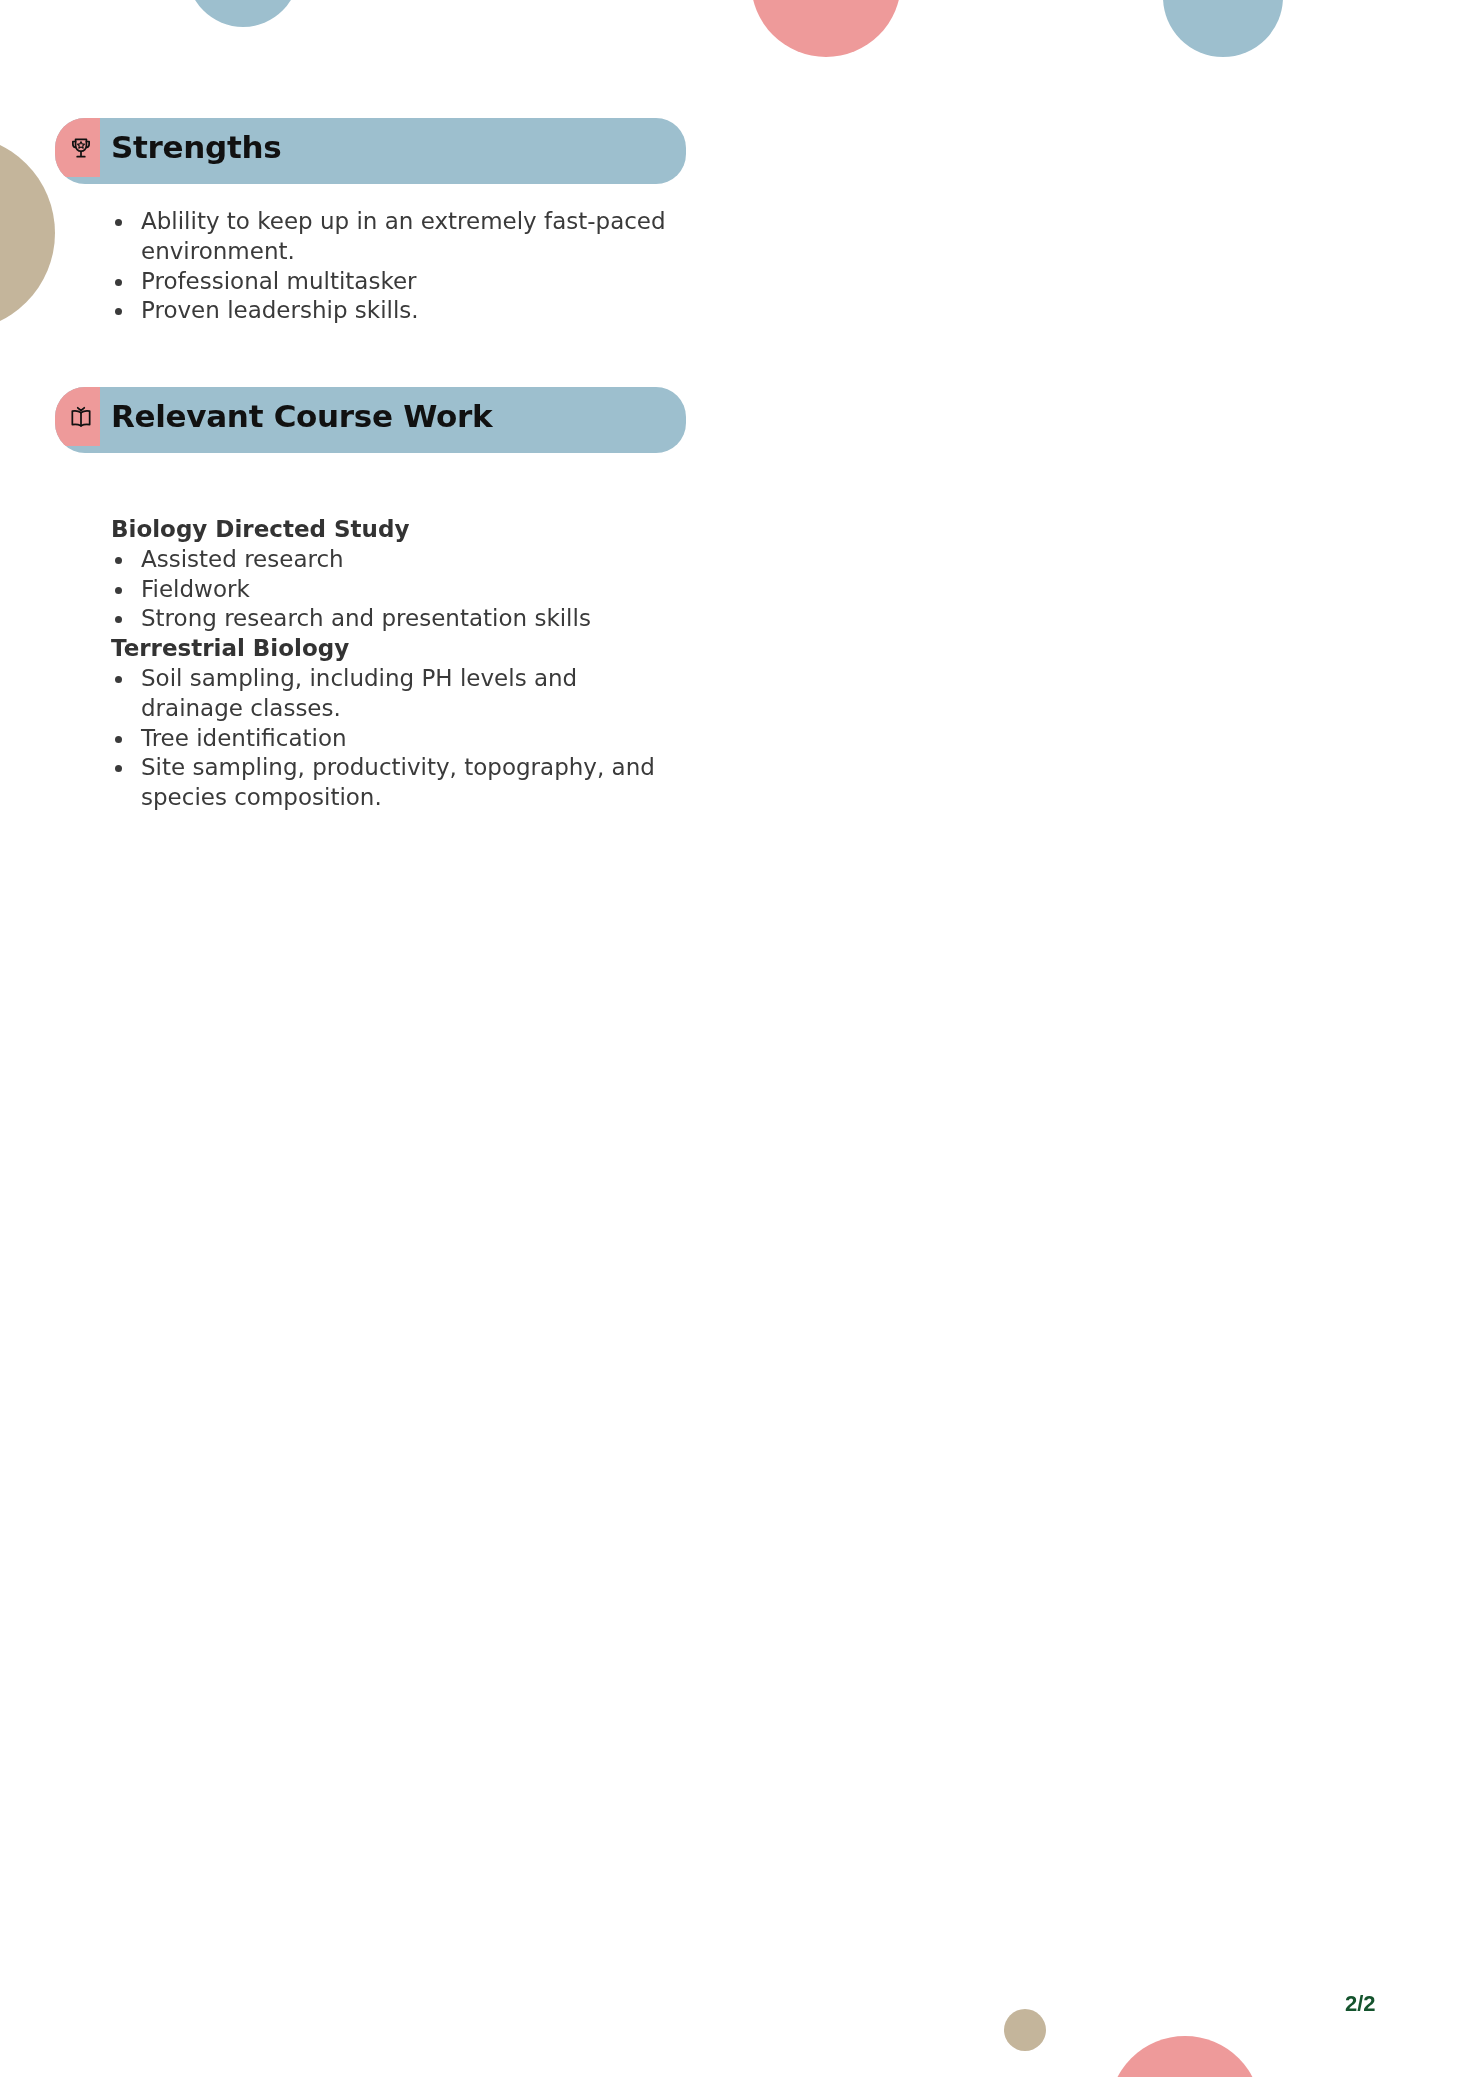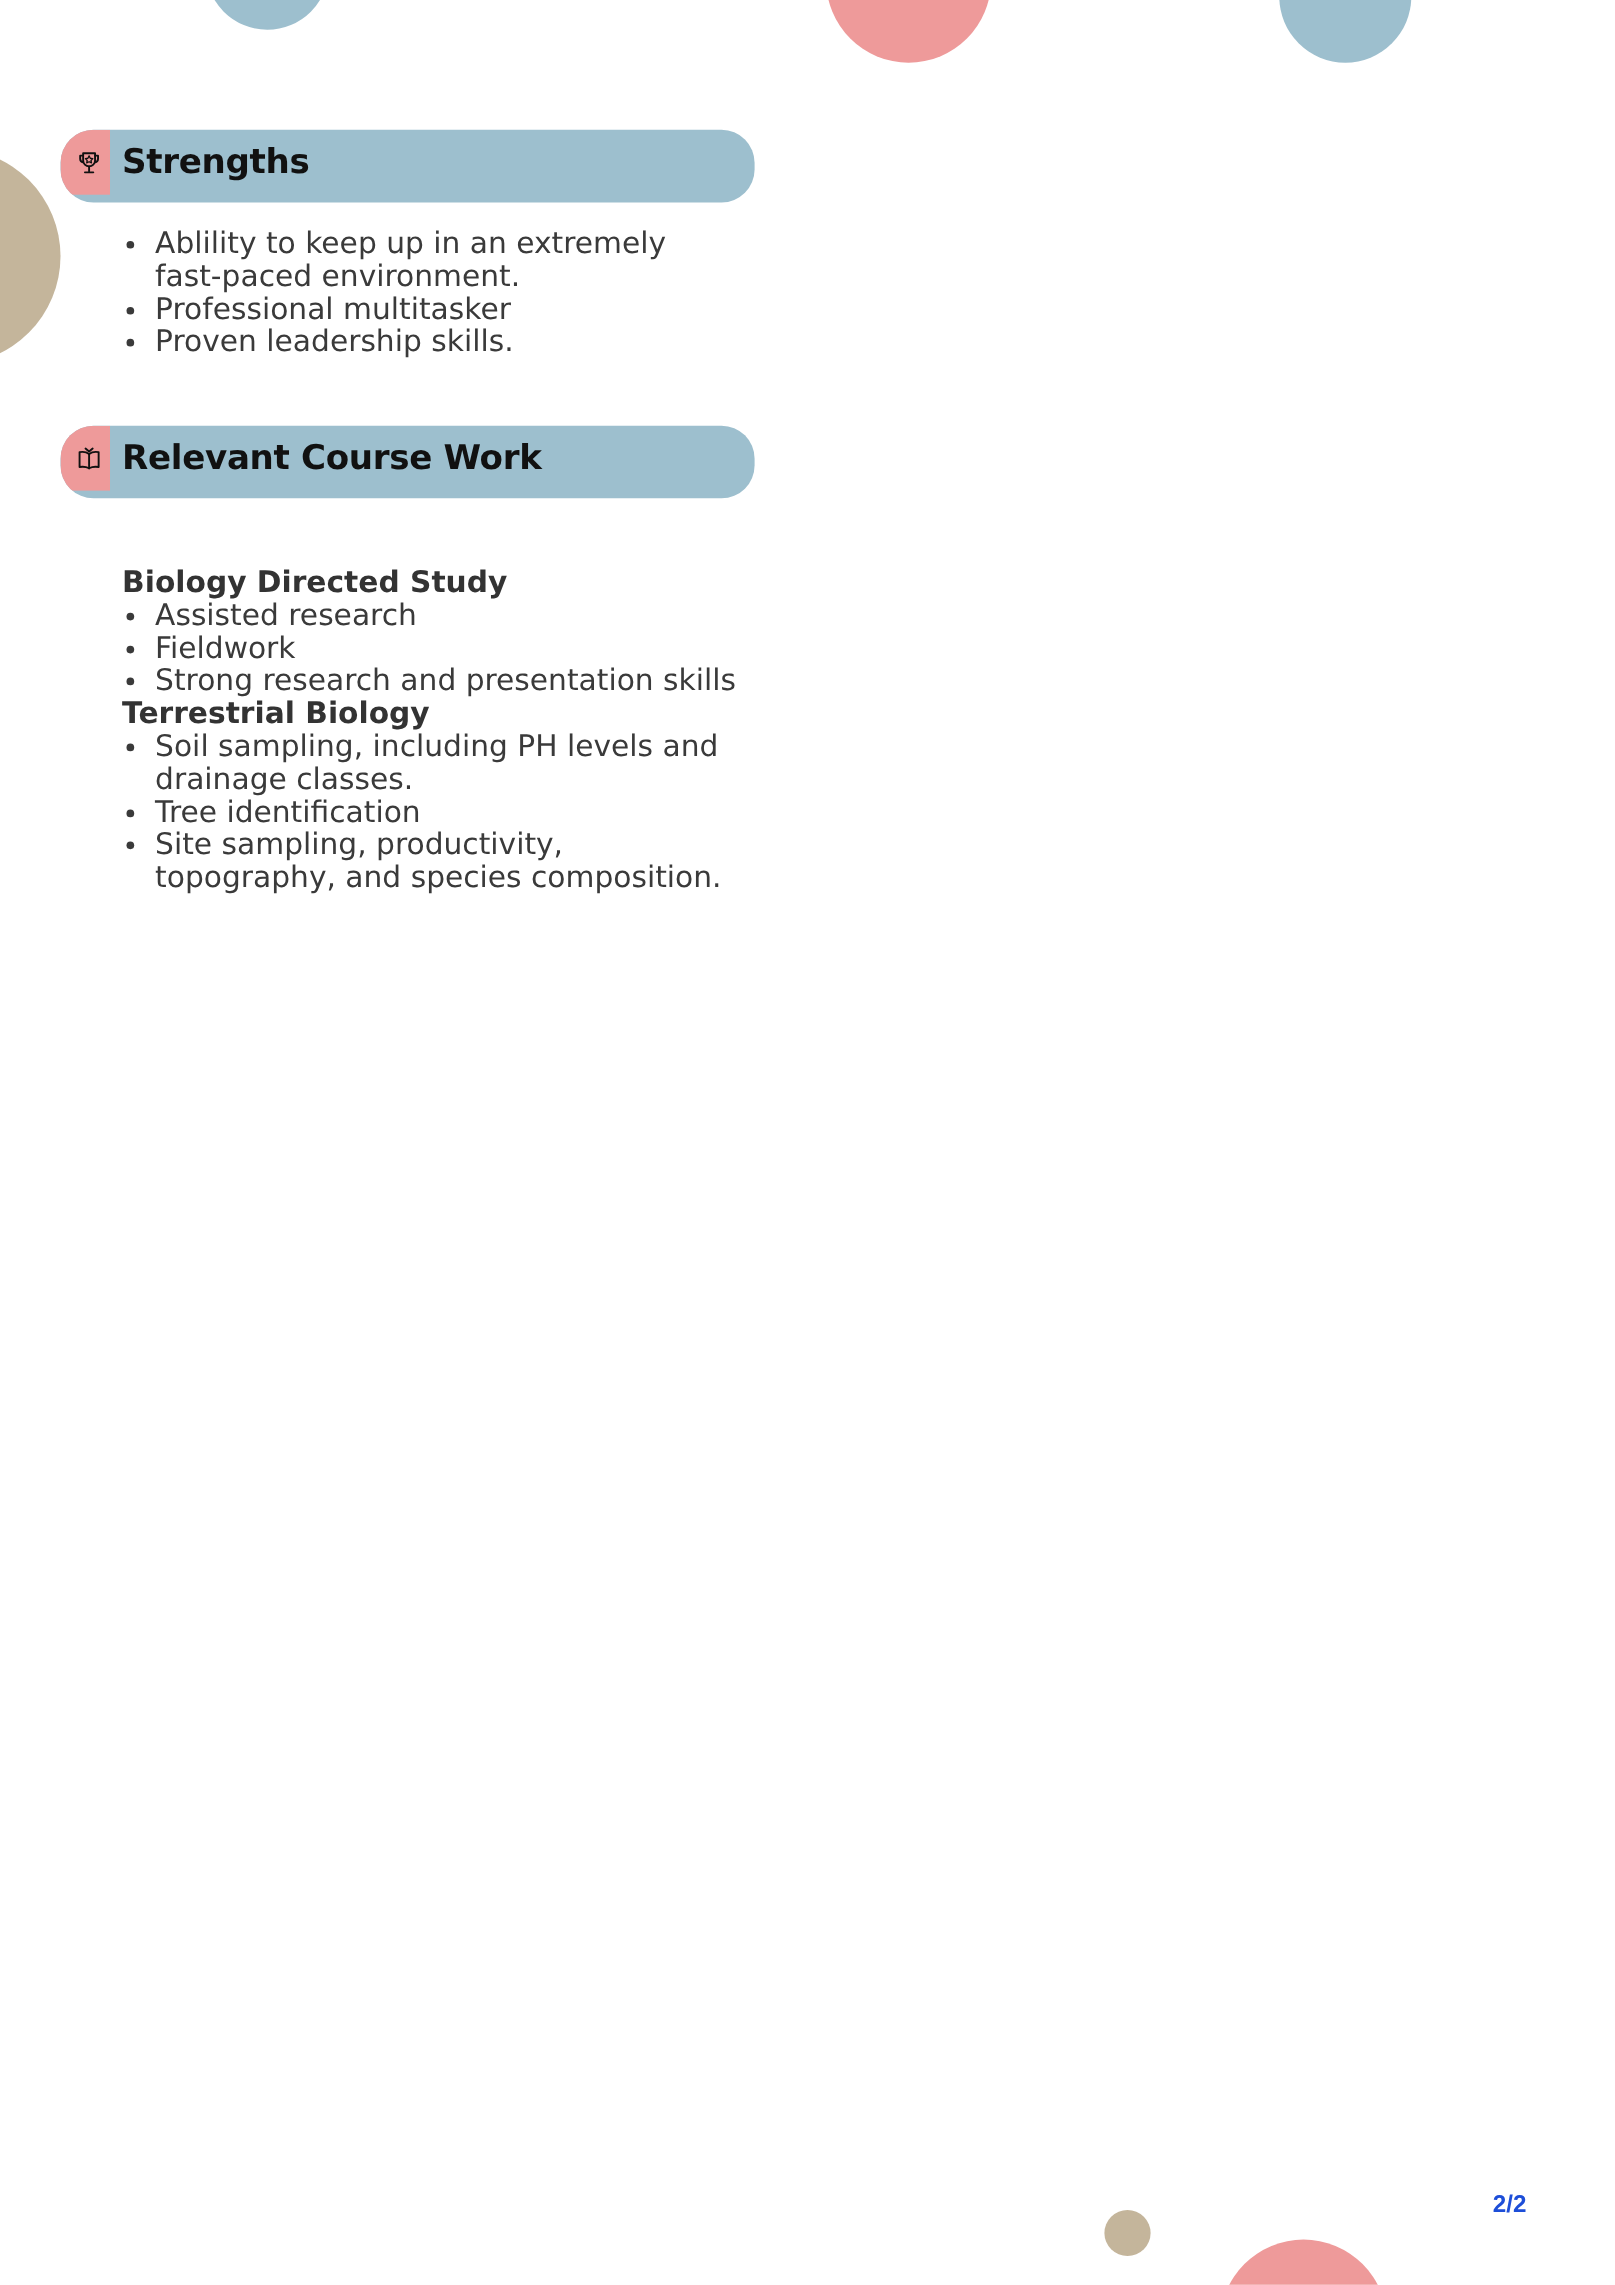--- a/index.html
+++ b/index.html
@@ -58,21 +58,21 @@
       font-weight: bold;
       color: #111111;
       letter-spacing: -0.3px;
       white-space: nowrap;
     }
 
     .content {
       position: absolute;
       left: 111px;
       width: 560px;
-      font-size: 27px;
+      font-size: 23px;
       line-height: 29.8px;
       color: #3a3a3a;
     }
     .content ul {
       list-style: none;
       margin: 0;
       padding: 0;
     }
     .content li {
       position: relative;
@@ -92,23 +92,22 @@
       font-weight: bold;
       color: #333333;
     }
 
     .page-number {
       position: absolute;
       left: 1345px;
       top: 1991px;
       font-size: 22px;
       font-weight: bold;
-      color: #1d4ed8;
+      color: #14532d;
       font-family: "Liberation Sans", sans-serif;
-      margin-left: 12px;
     }
   </style>
 </head>
 <body>
 
 <div class="deco c-blue" style="left:187px; top:-85px; width:112px; height:112px;"></div>
 <div class="deco c-pink" style="left:751px; top:-93px; width:150px; height:150px;"></div>
 <div class="deco c-blue" style="left:1163px; top:-63px; width:120px; height:120px;"></div>
 <div class="deco c-tan" style="left:-141px; top:135px; width:196px; height:196px;"></div>
 <div class="deco c-tan" style="left:1004px; top:2009px; width:42px; height:42px;"></div>

